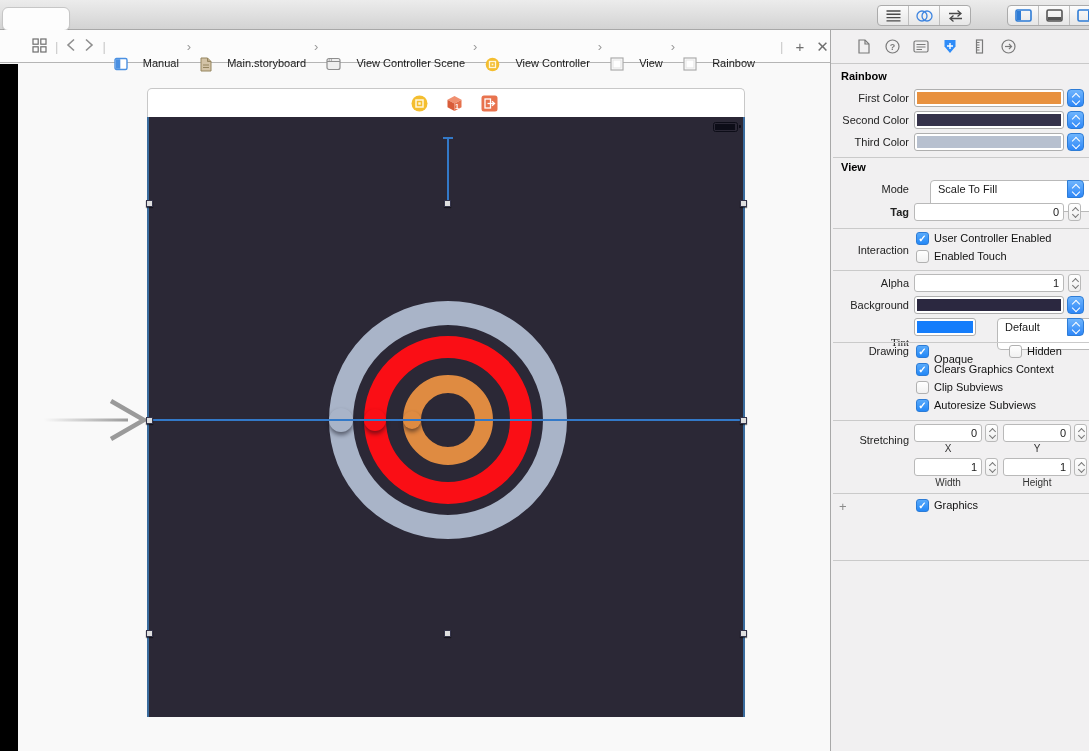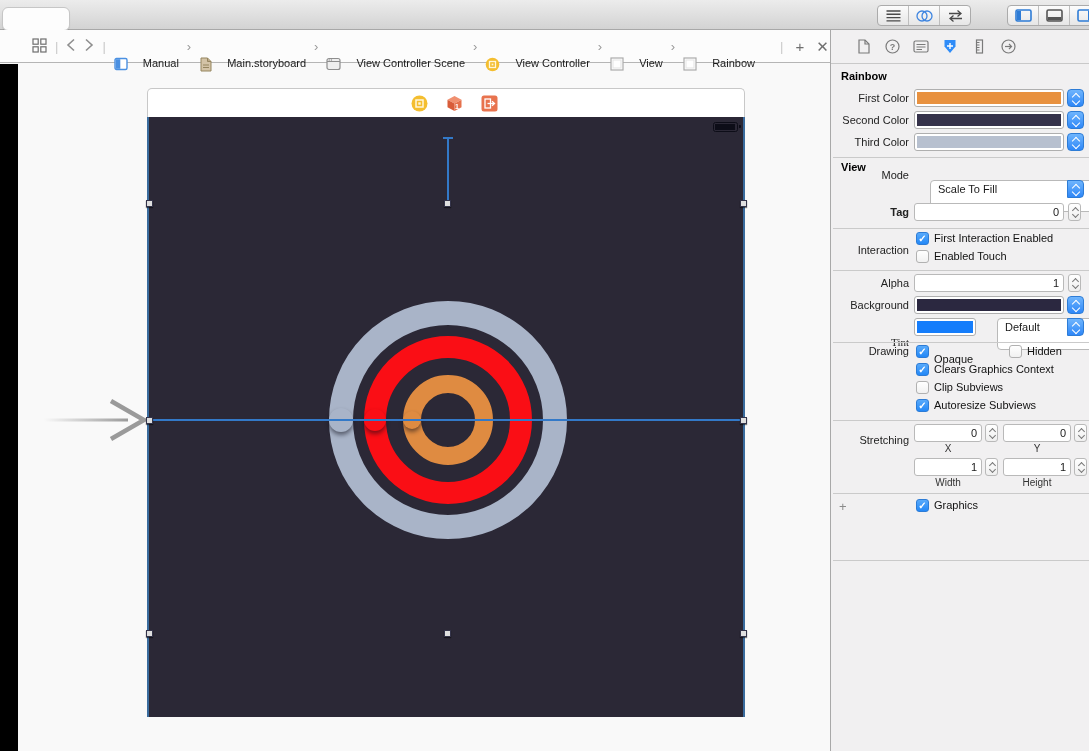--- a/index.html
+++ b/index.html
@@ -375,41 +375,41 @@
     </div>
     <div class="combo-cap" style="left:236px;top:103px;">
         <span class="chev up"></span>
         <span class="chev down"></span>
       </div>
 
     <div class="divider" style="top:127px;"></div>
 
     <div class="sec-header" style="top:131px;">View</div>
 
-    <div class="row-label" style="top:136px;">Mode</div>
+    <div class="row-label" style="top:150px;">Mode</div>
     <div class="popup" style="left:83px;top:150px;width:170px;">
       <span>Scale To Fill</span>
     </div>
     <div class="combo-cap attached" style="left:236px;top:150px;">
         <span class="chev up"></span>
         <span class="chev down"></span>
       </div>
 
     <div class="row-label" style="top:173px;font-weight:bold;">Tag</div>
     <div class="field num" style="left:83px;top:173px;width:150px;">0</div>
     <div class="stepper" style="left:237px;top:173px;">
         <span class="chev up"></span>
         <span class="chev down"></span>
       </div>
 
     <div class="divider" style="top:198px;"></div>
 
     <div class="row-label" style="top:214px;line-height:13px;">Interaction</div>
     <div class="checkbox checked" style="left:85px;top:202px;">✓</div>
-    <div class="cb-label" style="left:103px;top:202px;">First Interaction Enabled</div>
+    <div class="cb-label" style="left:103px;top:202px;">User Controller Enabled</div>
     <div class="checkbox" style="left:85px;top:220px;">✓</div>
     <div class="cb-label" style="left:103px;top:220px;">Enabled Touch</div>
 
     <div class="divider" style="top:240px;"></div>
 
     <div class="row-label" style="top:244px;">Alpha</div>
     <div class="field num" style="left:83px;top:244px;width:150px;">1</div>
     <div class="stepper" style="left:237px;top:244px;">
         <span class="chev up"></span>
         <span class="chev down"></span>

